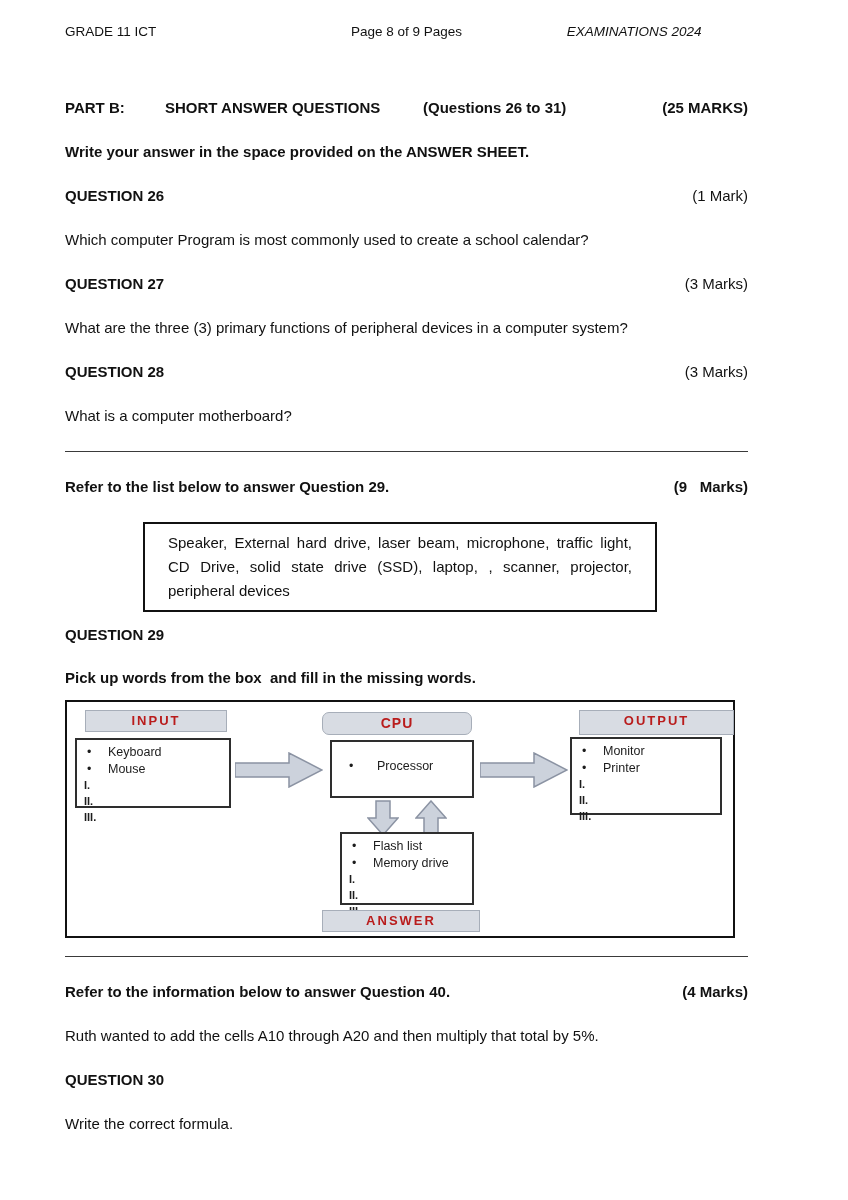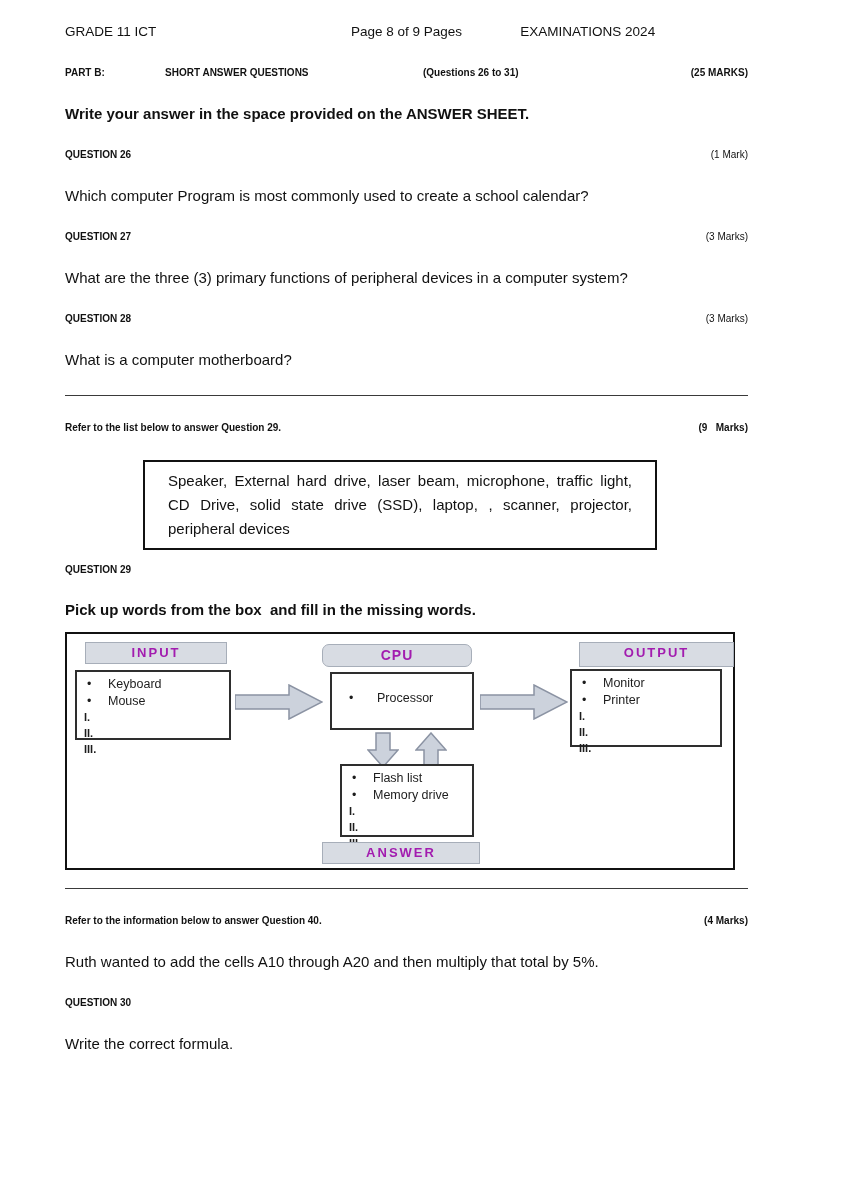--- a/index.html
+++ b/index.html
@@ -5,26 +5,26 @@
   * { margin:0; padding:0; box-sizing:border-box; }
   html,body { background:#ffffff; }
   body { font-family:"Liberation Sans", sans-serif; color:#111; }
   .page {
     position:relative; width:848px; height:1200px; background:#fff;
     padding:24px 100px 0 65px; overflow:hidden;
   }
   .hdr { display:flex; font-size:13.5px; margin-bottom:28px; }
   .hdr > span { flex:1; }
   .hdr .c { text-align:center; }
-  .hdr .r { text-align:left; }
+  .hdr .r { text-align:center;font-style:italic; }
 
-  .row { display:flex; align-items:baseline; font-size:10px; margin-bottom:27px; }
+  .row { display:flex; align-items:baseline; font-size:15px; margin-bottom:27px; }
   .bold { font-weight:bold; }
   .partb-label { width:100px; }
-  .partb-title { width:258px; }
+  .partb-title { width:258px;margin-top:32px; }
   .partb-range { flex:1; }
   .right { margin-left:auto; text-align:right; }
 
   .para { font-size:15px; margin-bottom:27px; }
 
   .rule { border:none; border-top:1.5px solid #3a3a3a; margin:6px 0 26px 0; }
 
   .wordbox {
     margin:4px 0 14px 78px; width:514px;
     border:2px solid #111; padding:7px 23px;
@@ -32,21 +32,21 @@
   }
 
   
   .diagram {
     position:relative; width:670px; height:238px;
     border:2px solid #111; margin:14px 0 18px 0;
     font-size:12.5px; color:#1c1c1c;
   }
   .dg-hdr {
     position:absolute; background:#d8dce3; border:1px solid #a7aeb9;
-    text-align:center; font-weight:bold; color:#a21caf;
+    text-align:center; font-weight:bold; color:#b91c1c;
     letter-spacing:2px; font-size:13px;
   }
   .dg-box {
     position:absolute; background:#fff; border:2px solid #2e2e2e;
     padding:4px 5px;
   }
   .b-row { display:flex; line-height:1.35; }
   .b-dot { width:26px; padding-left:5px; }
   .roman { font-weight:bold; font-size:11px; line-height:1.45; padding-left:2px; }
   .dg-arrow { position:absolute; }

